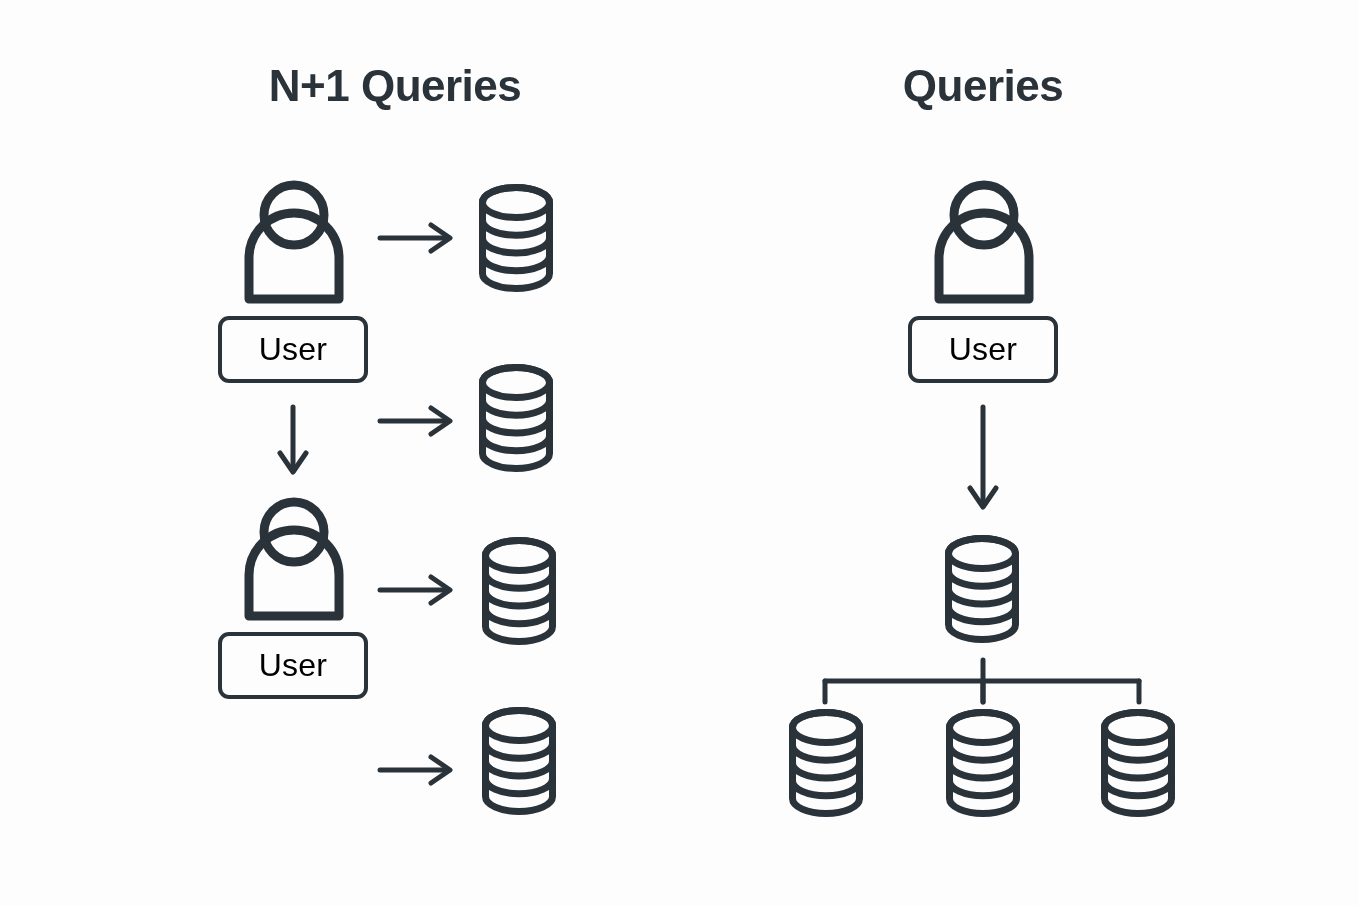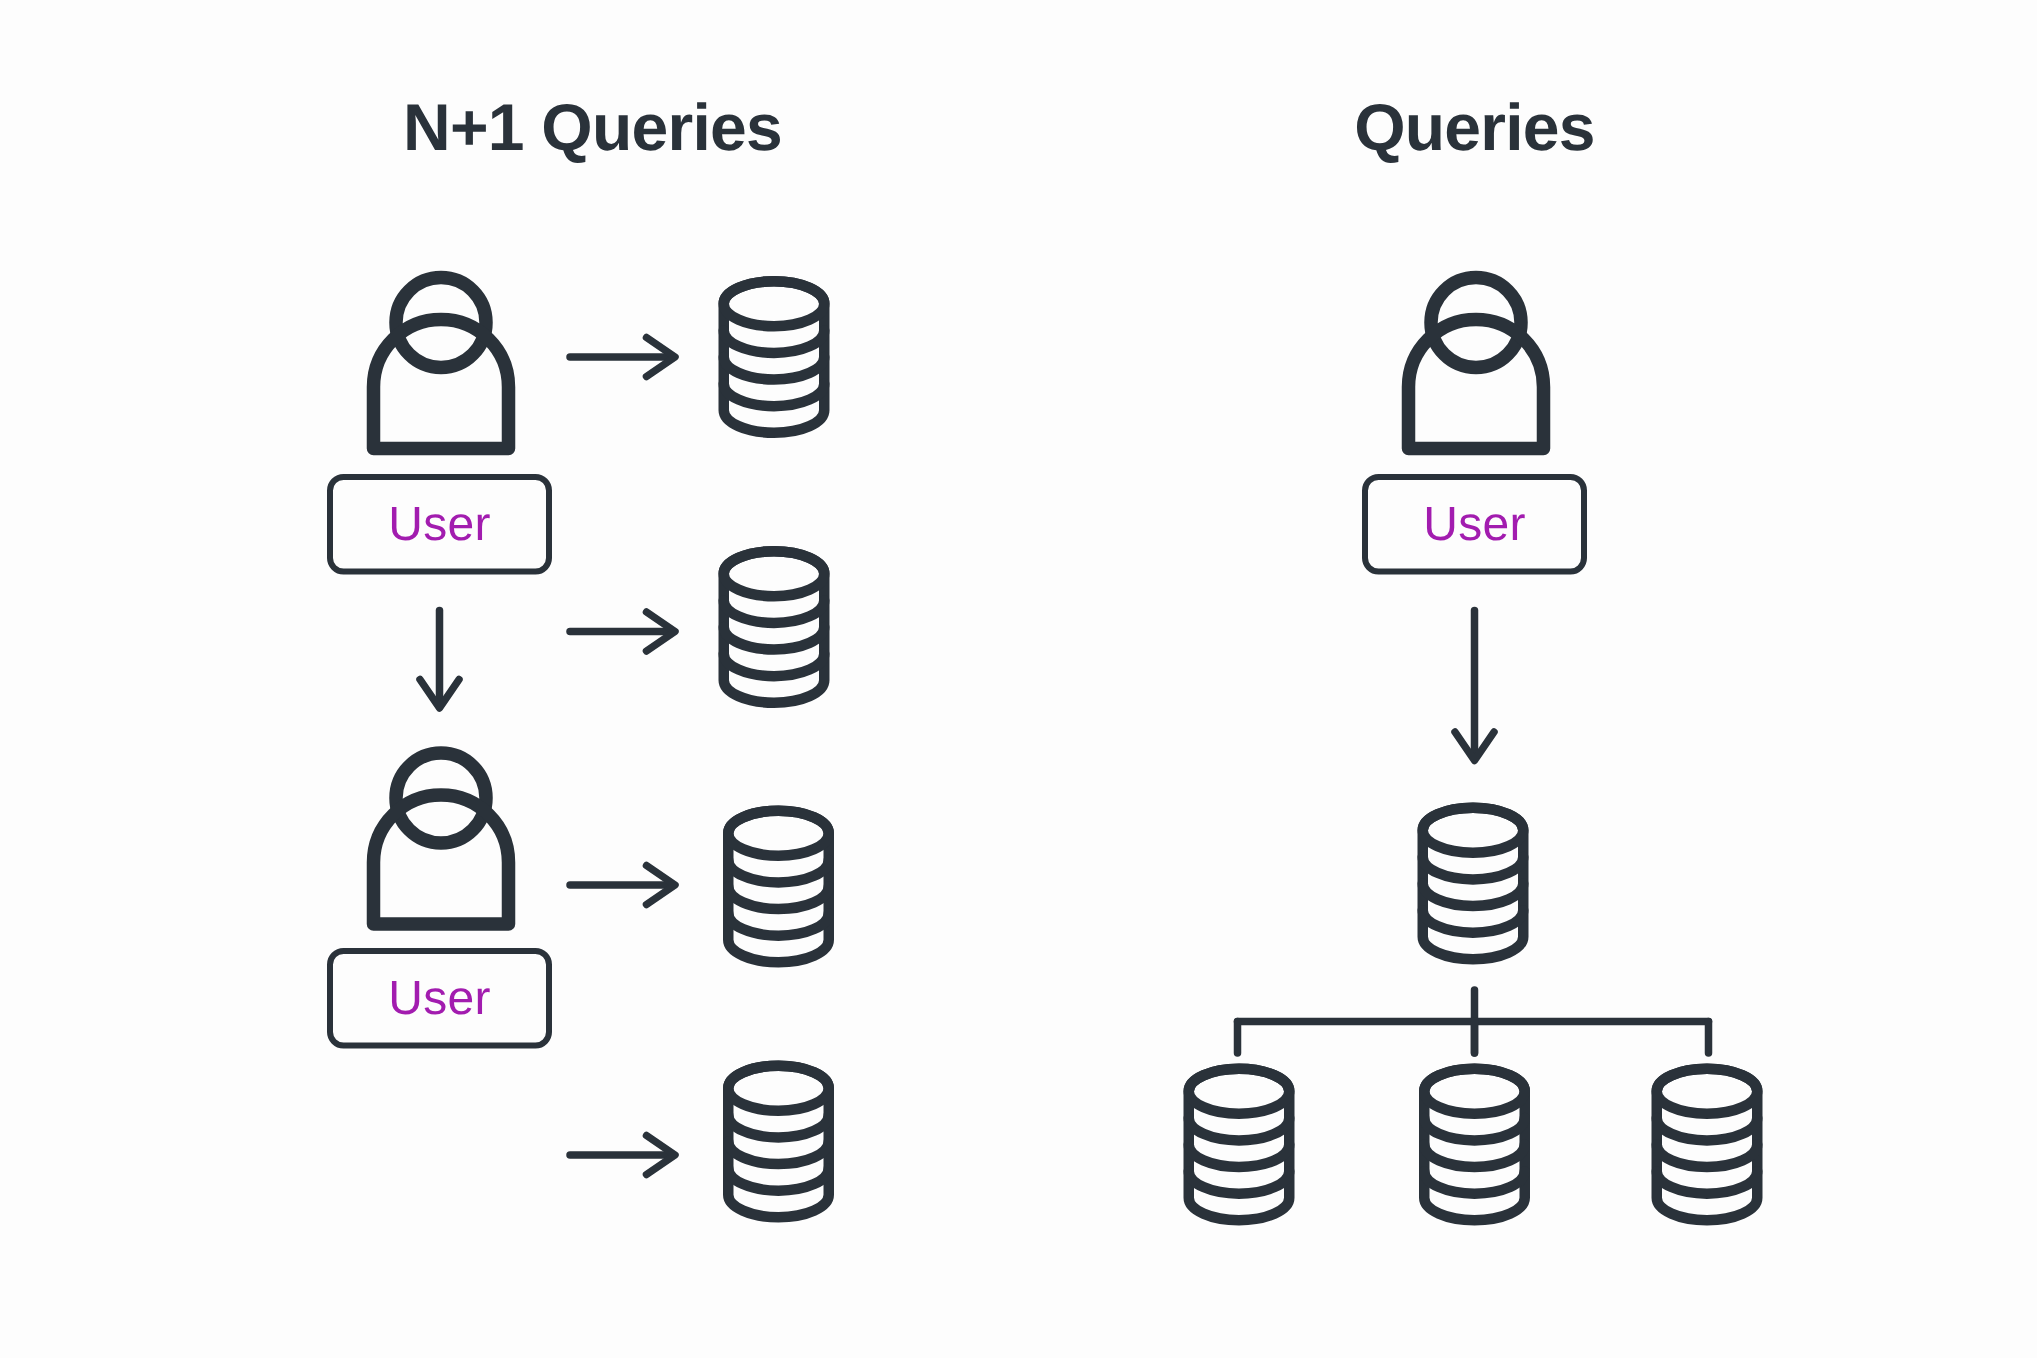--- a/index.html
+++ b/index.html
@@ -39,21 +39,21 @@
     box-sizing: border-box;
     border: 4px solid #2a323a;
     border-radius: 11px;
     background: #fdfdfd;
     display: flex;
     align-items: center;
     justify-content: center;
     font-family: "Liberation Sans", sans-serif;
     font-size: 32px;
     font-weight: normal;
-    color: #a21caf;
+    color: #000000;
     letter-spacing: 0.2px;
   }
   svg { display: block; overflow: visible; }
 </style>
 </head>
 <body>
 
 <div id="canvas">
 
   <div class="col-title" id="title-left" style="left: 0px; top: 64px; width: 790px;">N+1 Queries</div>

